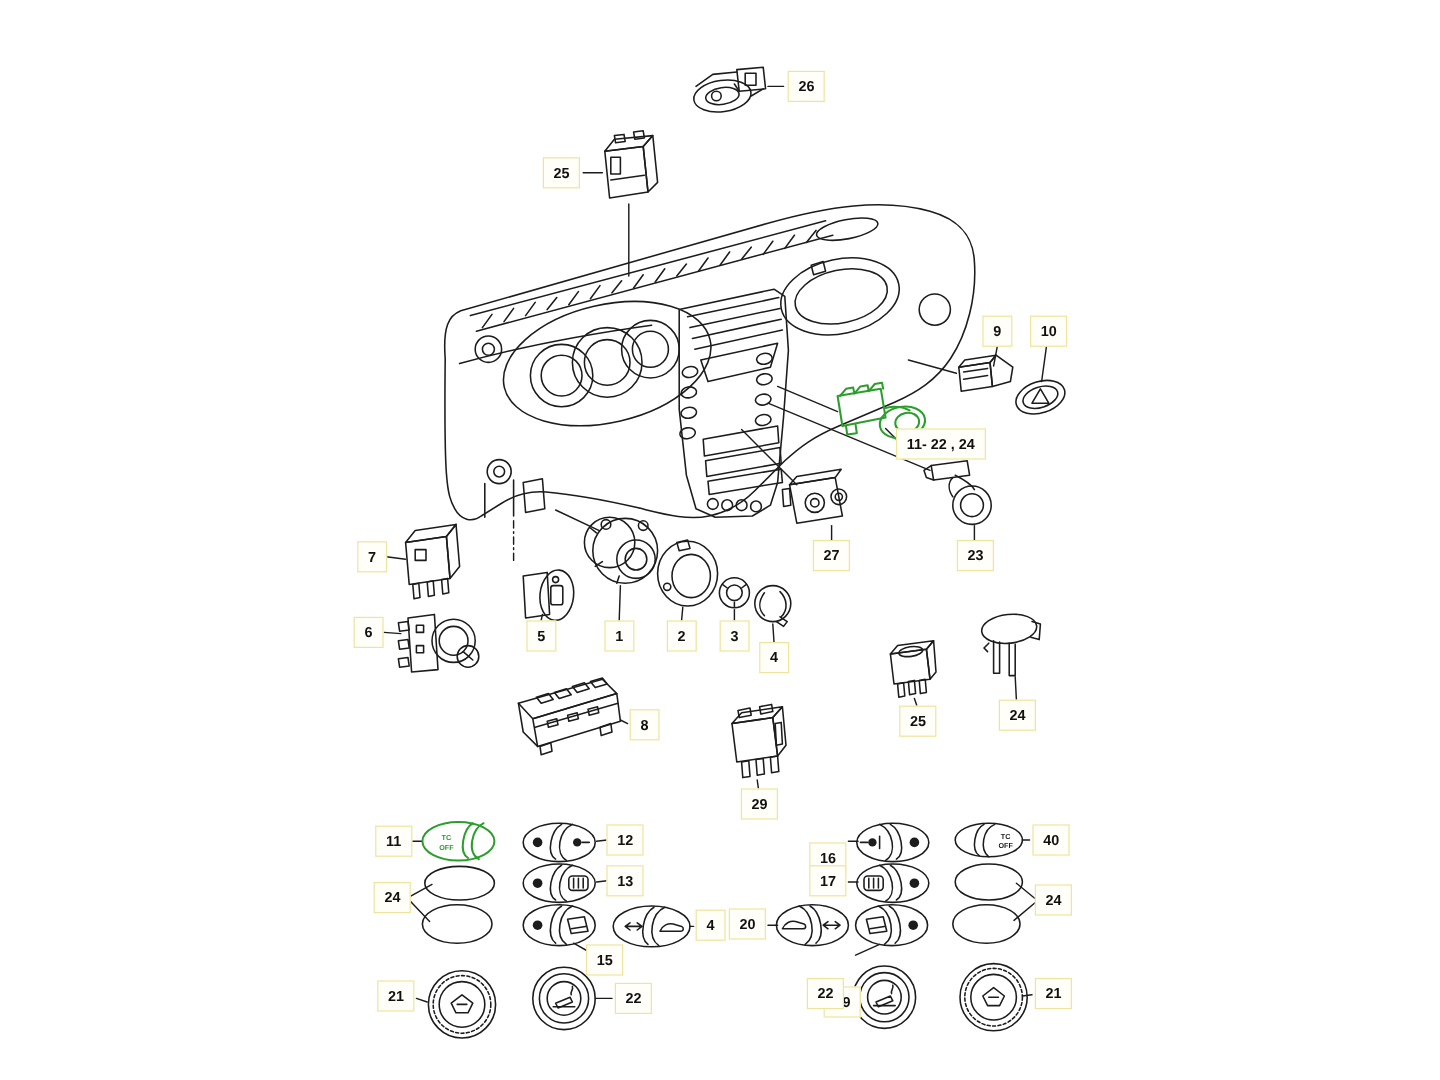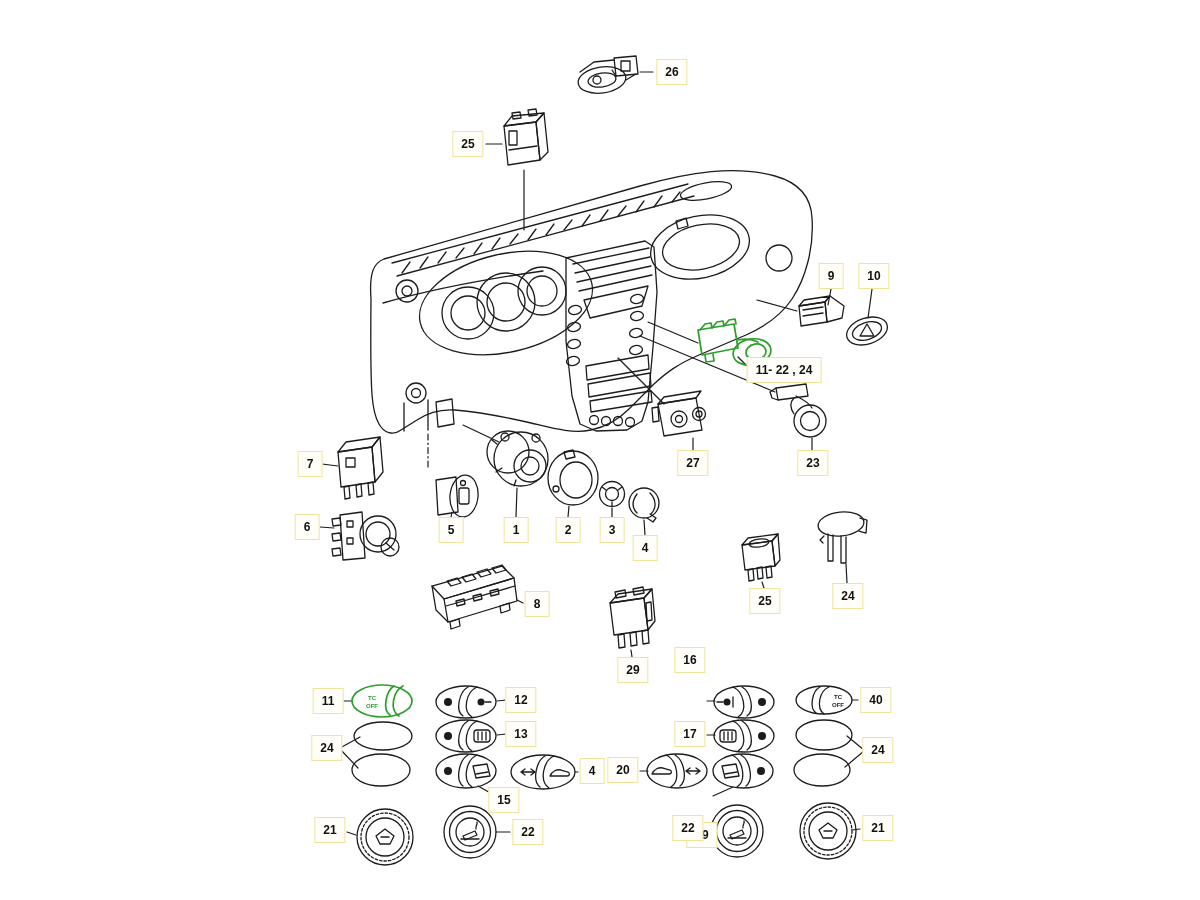--- a/index.html
+++ b/index.html
@@ -469,21 +469,21 @@
   <div class="callout" style="left:537px;top:604px">8</div>
   <div class="callout" style="left:633px;top:670px">29</div>
   <div class="callout" style="left:765px;top:601px">25</div>
   <div class="callout" style="left:848px;top:596px">24</div>
   <div class="callout" style="left:328px;top:701px">11</div>
   <div class="callout" style="left:327px;top:748px">24</div>
   <div class="callout" style="left:521px;top:700px">12</div>
   <div class="callout" style="left:521px;top:734px">13</div>
   <div class="callout" style="left:504px;top:800px">15</div>
   <div class="callout" style="left:592px;top:771px">4</div>
-  <div class="callout" style="left:690px;top:660px">16</div>
+  <div class="callout" style="left:690px;top:715px">16</div>
   <div class="callout" style="left:690px;top:734px">17</div>
   <div class="callout" style="left:623px;top:770px">20</div>
   <div class="callout" style="left:702px;top:835px">19</div>
   <div class="callout" style="left:876px;top:700px">40</div>
   <div class="callout" style="left:878px;top:750px">24</div>
   <div class="callout" style="left:330px;top:830px">21</div>
   <div class="callout" style="left:528px;top:832px">22</div>
   <div class="callout" style="left:688px;top:828px">22</div>
   <div class="callout" style="left:878px;top:828px">21</div>
 

